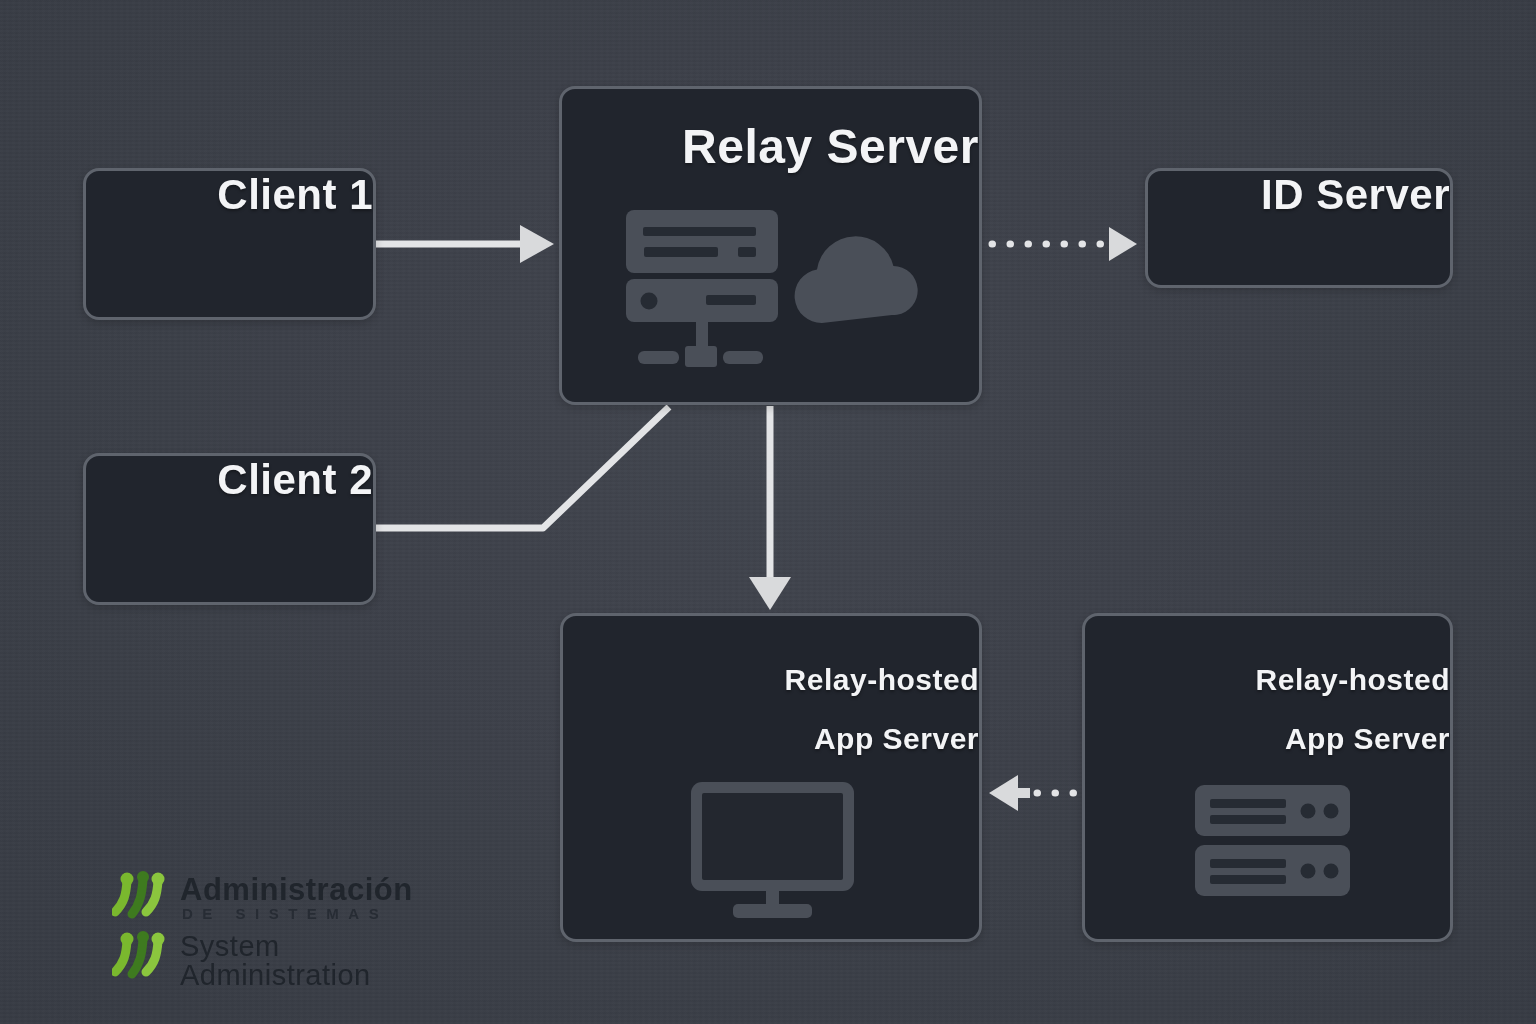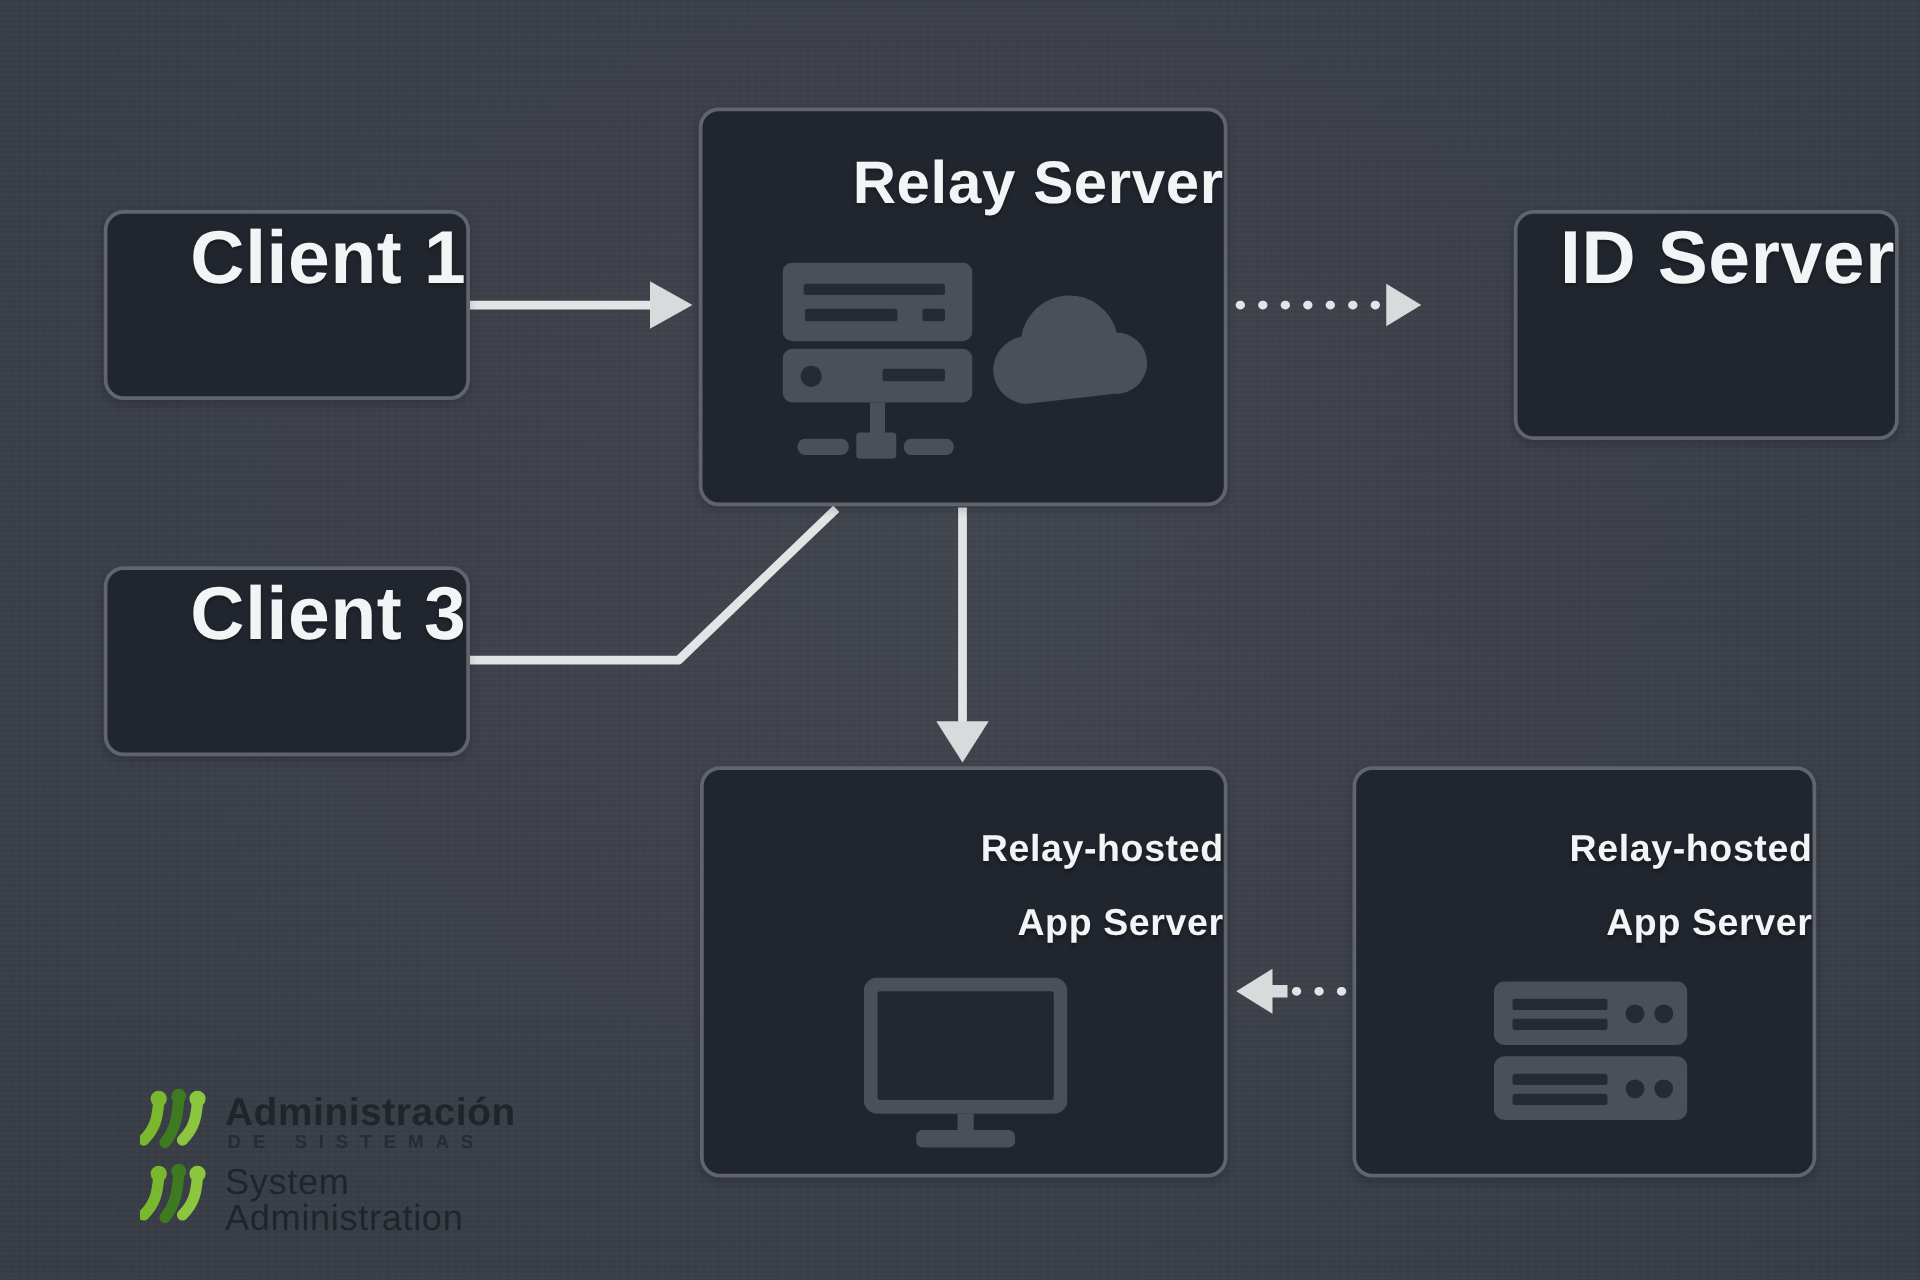--- a/index.html
+++ b/index.html
@@ -28,21 +28,21 @@
     box-shadow:0 3px 8px rgba(0,0,0,0.18);
   }
   .node .label{
     display:block;text-align:right;
     text-shadow:0 2px 3px rgba(0,0,0,0.35);
     letter-spacing:0.5px;
   }
   .center-label{
     position:absolute;inset:0;
     display:flex;align-items:center;justify-content:center;
-    font-size:60px;
+    font-size:42px;
   }
   .title-top{
     position:absolute;left:0;right:0;
     font-size:48px;text-align:center;
   }
   .two-line{
     position:absolute;left:0;right:0;top:34px;
     font-size:30px;line-height:59px;text-align:center;
   }
   .icon{position:absolute;}
@@ -85,21 +85,21 @@
       <line x1="1014" y1="793" x2="1030" y2="793" stroke="#d9dadc" stroke-width="10"></line>
       <polygon points="1018,775 1018,811 989,793" fill="#d9dadc"></polygon>
     </g>
   </svg>
 
   <div class="node" style="left:83px;top:168px;width:293px;height:152px;">
     <span class="label center-label">Client 1</span>
   </div>
 
   <div class="node" style="left:83px;top:453px;width:293px;height:152px;">
-    <span class="label center-label">Client 3</span>
+    <span class="label center-label">Client 2</span>
   </div>
 
   <div class="node" style="left:559px;top:86px;width:423px;height:319px;">
     <span class="label title-top" style="top:30px;">Relay Server</span>
 
     <span class="icon" style="left:64px;top:121px;">
       <svg width="152" height="158" viewBox="0 0 152 158">
         <rect x="0" y="0" width="152" height="63" rx="8" fill="#4a4f58"></rect>
         <rect x="17" y="17" width="113" height="9" rx="2" fill="#262b33"></rect>
         <rect x="18" y="37" width="74" height="10" rx="2" fill="#262b33"></rect>
@@ -114,21 +114,21 @@
       </svg>
     </span>
 
     <span class="icon" style="left:227px;top:139px;">
       <svg width="138" height="96" viewBox="0 0 138 96">
         <path fill="#4a4f58" d="M 33,95 a 27,27 0 0 1 -5,-53.6 a 39,39 0 0 1 76.4,-3.4 a 24.5,24.5 0 0 1 3.6,48.7 q -2,0.3 -5,0.3 z"></path>
       </svg>
     </span>
   </div>
 
-  <div class="node" style="left:1211px;top:168px;width:308px;height:184px;">
+  <div class="node" style="left:1145px;top:168px;width:308px;height:120px;">
     <span class="label center-label">ID Server</span>
   </div>
 
   <div class="node" style="left:560px;top:613px;width:422px;height:329px;">
     <span class="label two-line">
       <span style="display:block">Relay-hosted</span>
       <span style="display:block">App Server</span>
     </span>
     <span class="icon" style="left:128px;top:166px;">
       <svg width="163" height="137" viewBox="0 0 163 137">

